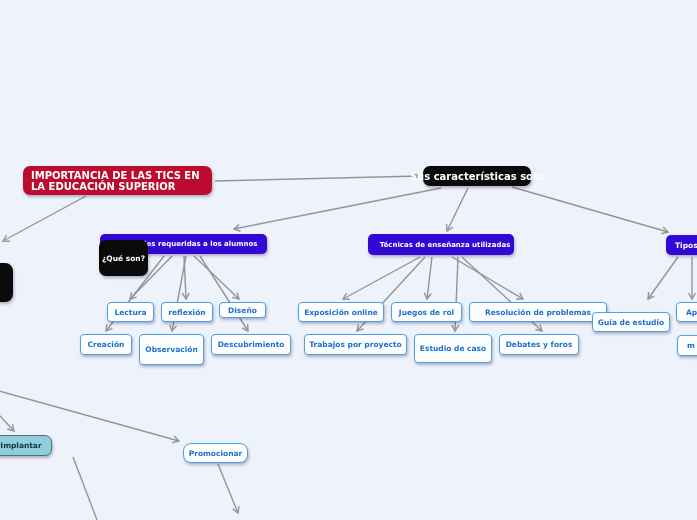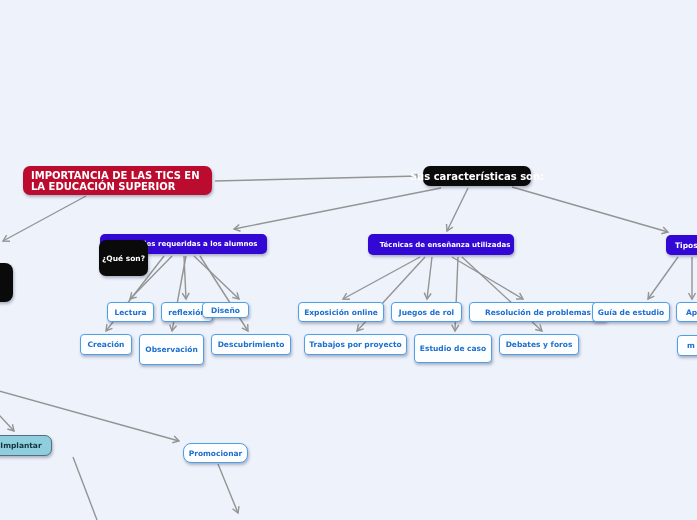--- a/index.html
+++ b/index.html
@@ -81,33 +81,33 @@
   <div class="node node-tooltip" style="left:99px;top:240px;width:49px;height:36px;">¿Qué son?</div>
 
   <div class="node node-blue" style="left:368px;top:234px;width:146px;height:21px;padding-left:8px;">Técnicas de enseñanza utilizadas</div>
 
   <div class="node node-blue left-pad" style="left:666px;top:235px;width:70px;height:20px;font-size:7.5px;">Tipos</div>
 
   <div class="node node-black" style="left:-30px;top:263px;width:43px;height:39px;border-radius:8px;"></div>
 
   <div class="node node-child" style="left:107px;top:302px;width:47px;height:20px;">Lectura</div>
   <div class="node node-child" style="left:161px;top:302px;width:52px;height:20px;">reflexión</div>
-  <div class="node node-child" style="left:202px;top:302px;width:47px;height:16px;">Diseño</div>
+  <div class="node node-child" style="left:219px;top:302px;width:47px;height:16px;">Diseño</div>
   <div class="node node-child" style="left:80px;top:334px;width:52px;height:21px;">Creación</div>
   <div class="node node-child" style="left:139px;top:334px;width:65px;height:31px;">Observación</div>
   <div class="node node-child" style="left:211px;top:334px;width:80px;height:21px;">Descubrimiento</div>
 
   <div class="node node-child" style="left:298px;top:302px;width:86px;height:20px;text-align:right;">Exposición online</div>
   <div class="node node-child" style="left:391px;top:302px;width:71px;height:20px;">Juegos de rol</div>
   <div class="node node-child" style="left:469px;top:302px;width:138px;height:20px;">Resolución de problemas</div>
   <div class="node node-child" style="left:304px;top:334px;width:103px;height:21px;">Trabajos por proyecto</div>
   <div class="node node-child" style="left:414px;top:334px;width:78px;height:29px;">Estudio de caso</div>
   <div class="node node-child" style="left:499px;top:334px;width:80px;height:21px;">Debates y foros</div>
 
-  <div class="node node-child" style="left:592px;top:302px;width:78px;height:20px;">Guía de estudio</div>
+  <div class="node node-child" style="left:592px;top:312px;width:78px;height:20px;">Guía de estudio</div>
   <div class="node node-child left-pad" style="left:676px;top:302px;width:45px;height:20px;">Ap</div>
   <div class="node node-child left-pad" style="left:677px;top:335px;width:45px;height:21px;">m</div>
 
   <div class="node node-teal" style="left:-10px;top:435px;width:62px;height:21px;">Implantar</div>
 
   <div class="node node-child" style="left:183px;top:443px;width:65px;height:20px;border-radius:8px;">Promocionar</div>
 
 </div>
 
 </body></html>

